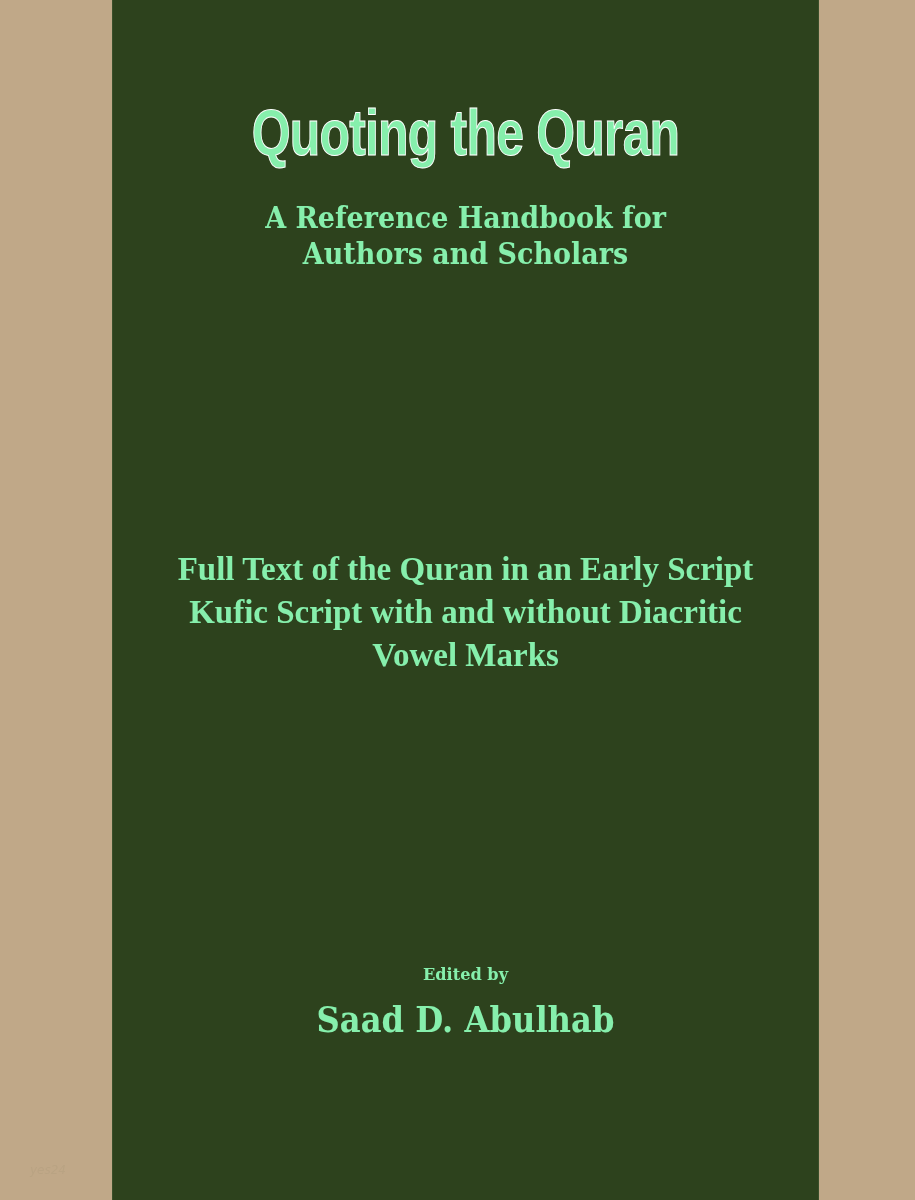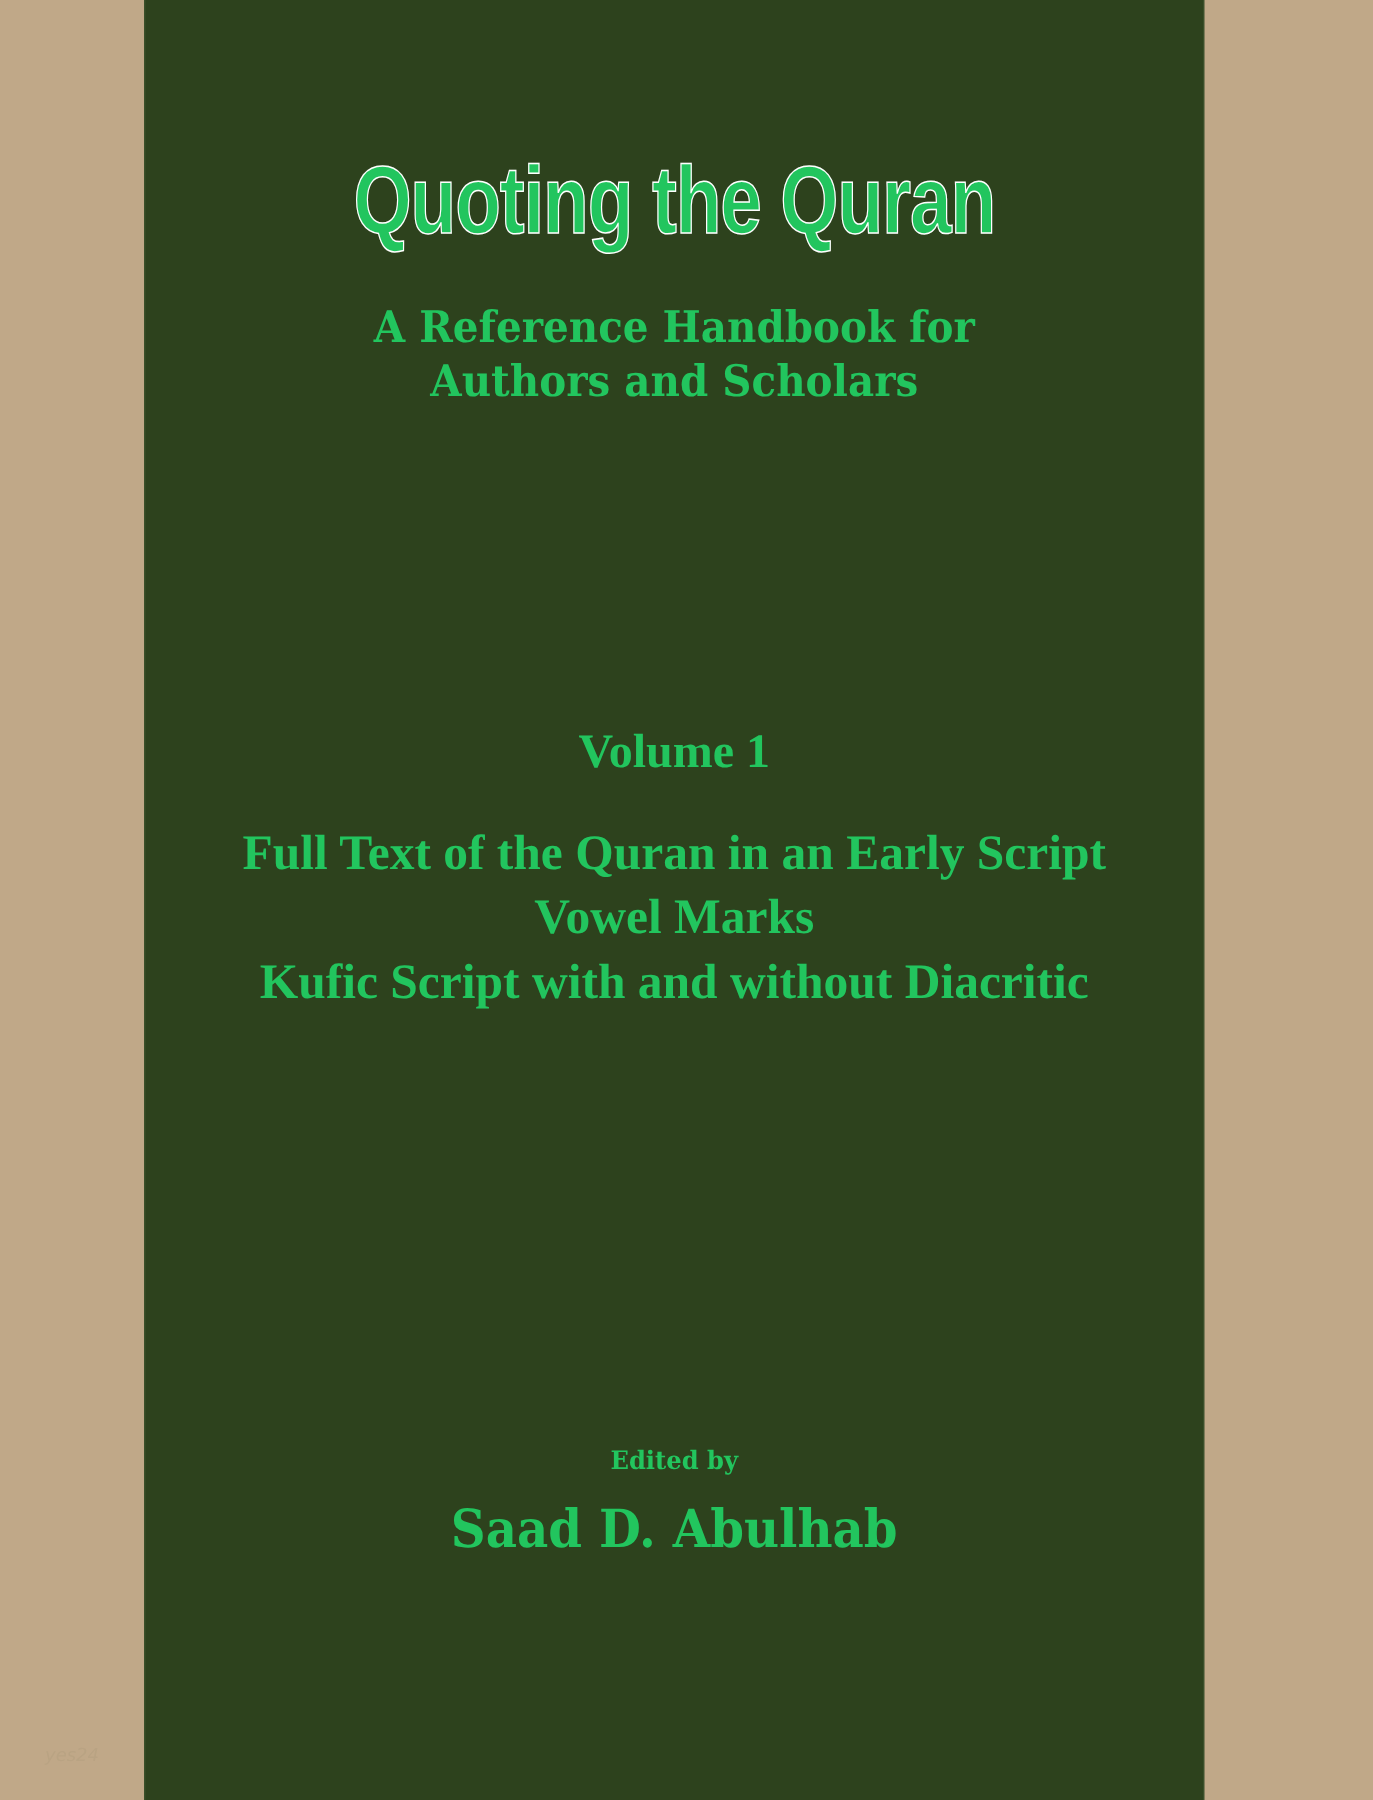--- a/index.html
+++ b/index.html
@@ -8,26 +8,26 @@
   }
   body {
     width: 915px;
     height: 1200px;
     background: #c0a888;
     position: relative;
     overflow: hidden;
   }
   .cover {
     position: absolute;
-    left: 97px;
+    left: 113px;
     top: 0;
     width: 705px;
     height: 1200px;
     background: #2d421d;
-    color: #22c55e;
+    color: #86efac;
     text-align: center;
     box-shadow: -1px 0 0 #3a4f2a, 1px 0 0 #3a4f2a;
   }
   .title {
     position: absolute;
     left: 0;
     right: 0;
     top: 98px;
     font-family: "Liberation Sans", sans-serif;
     font-weight: bold;
@@ -110,25 +110,24 @@
 <body>
 
 <div class="cover">
   <div class="title">Quoting the Quran</div>
 
   <div class="subtitle">
     <div>A Reference Handbook for</div>
     <div>Authors and Scholars</div>
   </div>
 
-  <div class="volume">Volume 1</div>
 
   <div class="description">
     <div>Full Text of the Quran in an Early Script</div>
+    <div>Kufic Script with and without Diacritic</div>
     <div>Vowel Marks</div>
-    <div>Kufic Script with and without Diacritic</div>
   </div>
 
   <div class="edited">Edited by</div>
   <div class="editor">Saad D. Abulhab</div>
 </div>
 
 <div class="watermark">yes24</div>
 
 </body></html>

